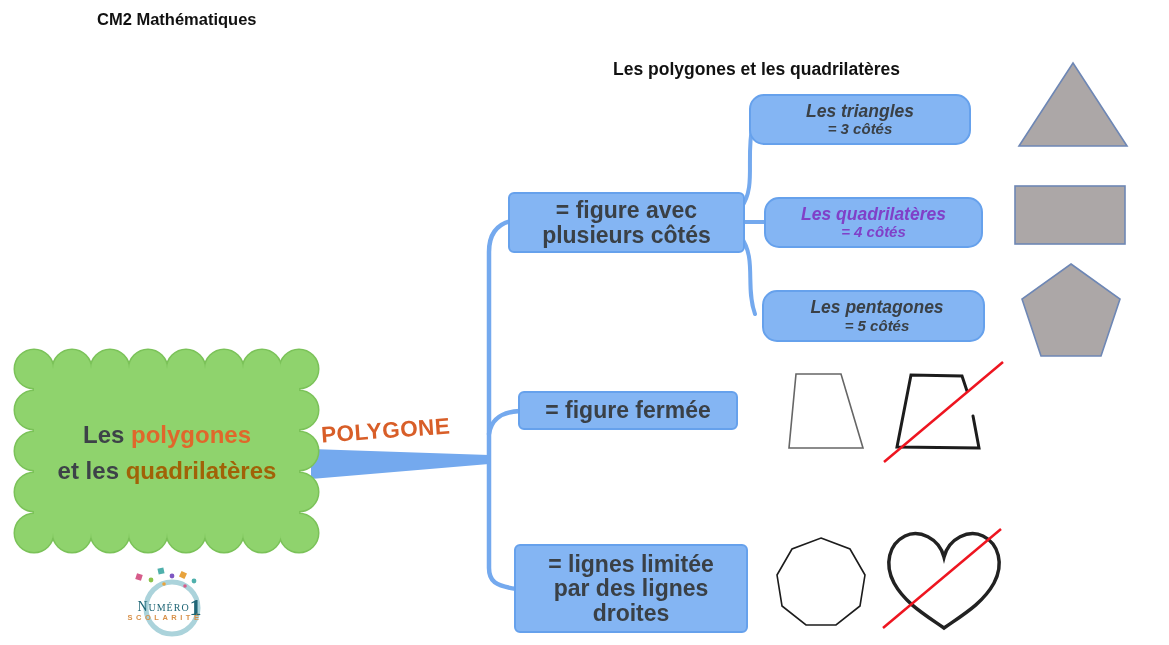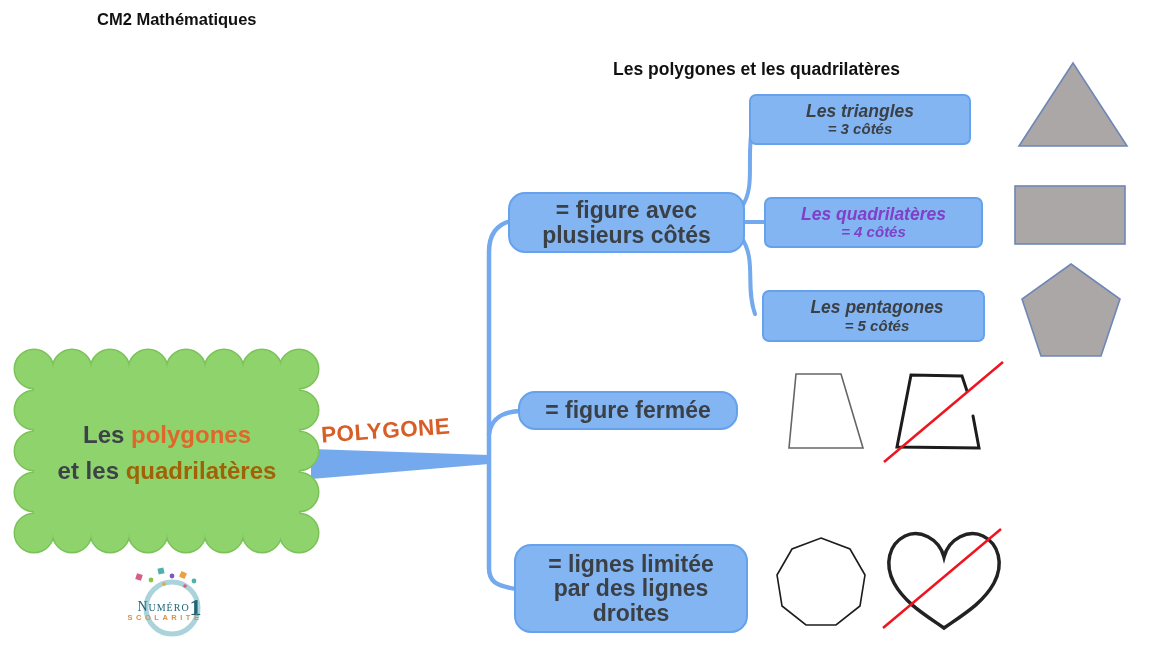--- a/index.html
+++ b/index.html
@@ -9,27 +9,27 @@
   }
   .abs{position:absolute;}
   
   .doc-title{left:97px;top:10px;font-size:16.5px;font-weight:bold;color:#111;}
   .lesson-title{left:300px;top:59px;width:600px;text-align:right;font-size:17.5px;font-weight:bold;color:#111;}
   
   .layer{position:absolute;left:0;top:0;width:1169px;height:645px;pointer-events:none;}
   
   .node{
     position:absolute;display:flex;flex-direction:column;justify-content:center;align-items:center;
-    background:#84B5F3;border:2px solid #66A1EC;border-radius:17px;box-sizing:border-box;
+    background:#84B5F3;border:2px solid #66A1EC;border-radius:6px;box-sizing:border-box;
     color:#3A4046;font-weight:bold;text-align:center;line-height:1.05;
   }
   .node-multi  {left:508px;top:192px;width:237px;height:61px;font-size:23px;}
   .node-closed {left:518px;top:391px;width:220px;height:39px;font-size:23px;}
   .node-limited{left:514px;top:544px;width:234px;height:89px;font-size:23px;}
-  .leaf{border-radius:7px;}
+  .leaf{border-radius:15px;}
   .leaf-tri {left:749px;top:94px;width:222px;height:51px;}
   .leaf-quad{left:764px;top:197px;width:219px;height:51px;color:#8040C8;}
   .leaf-pent{left:762px;top:290px;width:223px;height:52px;padding-left:7px;}
   .leaf .t1{font-size:17.5px;font-style:italic;font-weight:bold;}
   .leaf .t2{font-size:15px;font-style:italic;font-weight:bold;margin-top:1px;}
   
   .cloud-wrap{left:12px;top:347px;width:310px;height:212px;}
   .cloud-text{
     position:absolute;left:12px;top:347px;width:310px;height:212px;
     display:flex;flex-direction:column;justify-content:center;align-items:center;

